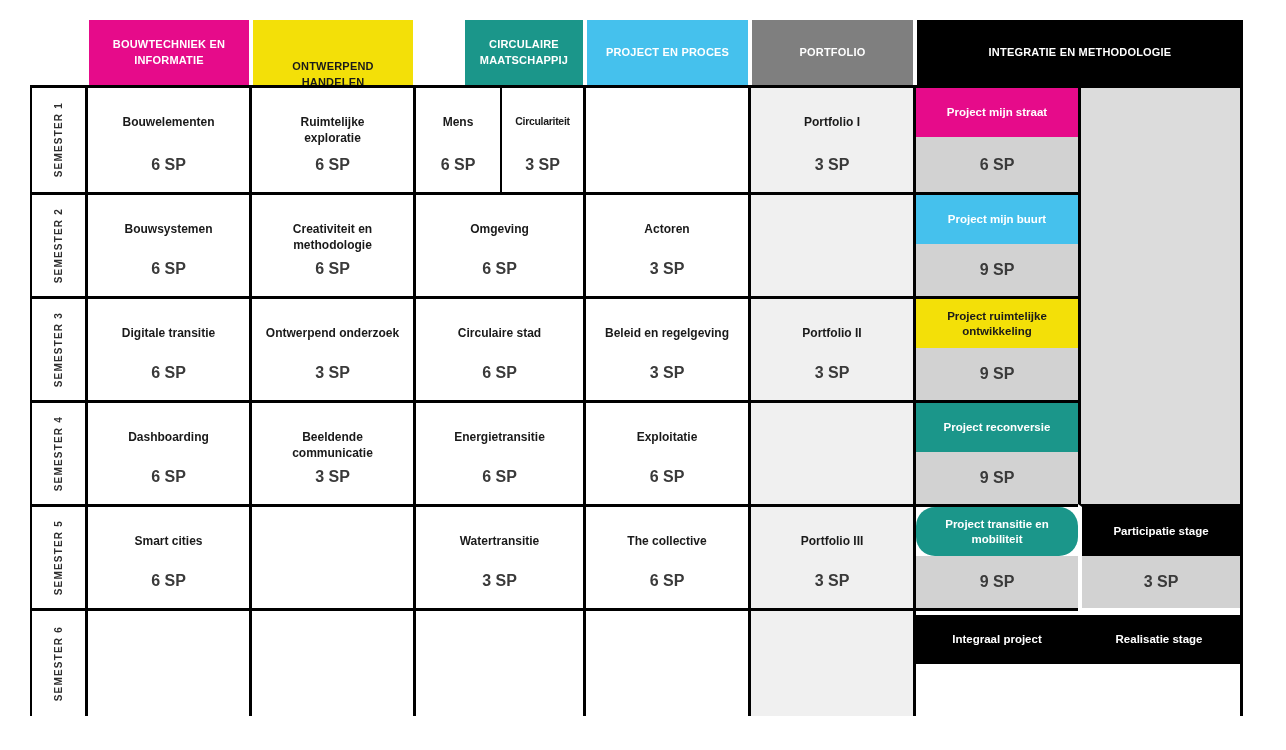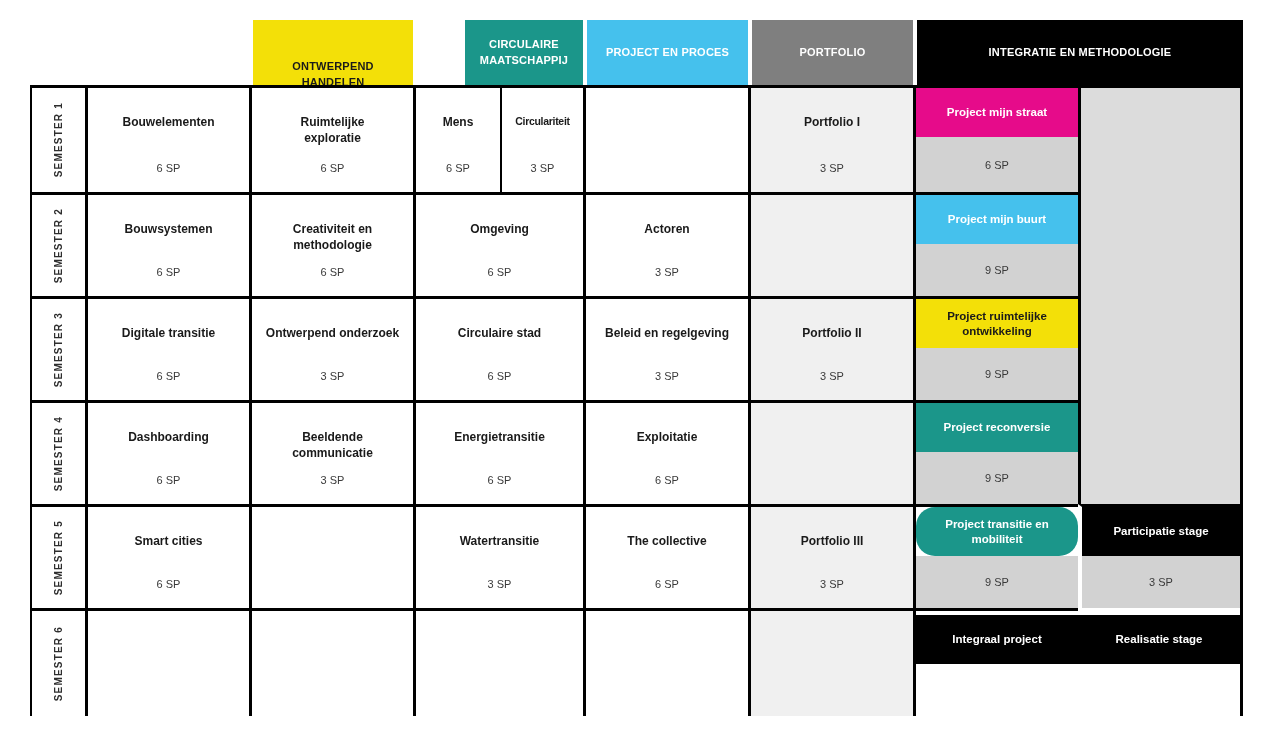--- a/index.html
+++ b/index.html
@@ -44,21 +44,21 @@
   .inner{
     height:100%;display:flex;flex-direction:column;
     justify-content:space-between;align-items:center;
     padding:26px 4px 18px 4px;box-sizing:border-box;
   }
   .name{
     font-weight:bold;font-size:12px;color:#1a1a1a;
     text-align:center;white-space:pre-line;line-height:1.35;
   }
   .tight{font-size:10.5px;letter-spacing:-0.3px;}
-  .sp{font-size:11px;color:#3a3a3a;}
+  .sp{font-size:16px;color:#3a3a3a;font-weight:bold;}
   
   .proj{padding:0;display:flex;flex-direction:column;}
   .band{
     height:49px;flex:0 0 49px;
     display:flex;align-items:center;justify-content:center;
     font-weight:bold;font-size:11.5px;text-align:center;
     white-space:pre-line;line-height:1.3;
   }
   .sparea{
     flex:1;background:#D2D2D2;
@@ -72,20 +72,24 @@
   .spacer7{flex:0 0 7px;background:#ffffff;}
   .spR2{margin-right:2px;}
   .spL2{margin-left:2px;}
 </style>
 </head>
 <body>
 
 <div class="tbl">
 
   <div class="hcorner" style="grid-area:1/1"></div>
+  <div class="hcell" style="grid-area: 1 / 2; background: rgb(230, 11, 138);">
+    <div class="hlabel" style="color: rgb(255, 255, 255);">BOUWTECHNIEK EN
+INFORMATIE</div>
+  </div>
   <div class="hcell" style="grid-area: 1 / 3; background: rgb(243, 224, 8);">
     <div class="hlabel" style="color: rgb(26, 26, 26); margin-top: 44px;">ONTWERPEND
 HANDELEN</div>
   </div>
   <div class="hcell" style="grid-area: 1 / 4 / 2 / 6; background: rgb(27, 150, 138); margin-left: 48px;">
     <div class="hlabel" style="color: rgb(255, 255, 255);">CIRCULAIRE
 MAATSCHAPPIJ</div>
   </div>
   <div class="hcell" style="grid-area: 1 / 6; background: rgb(69, 193, 237);">
     <div class="hlabel" style="color: rgb(255, 255, 255);">PROJECT EN PROCES</div>

